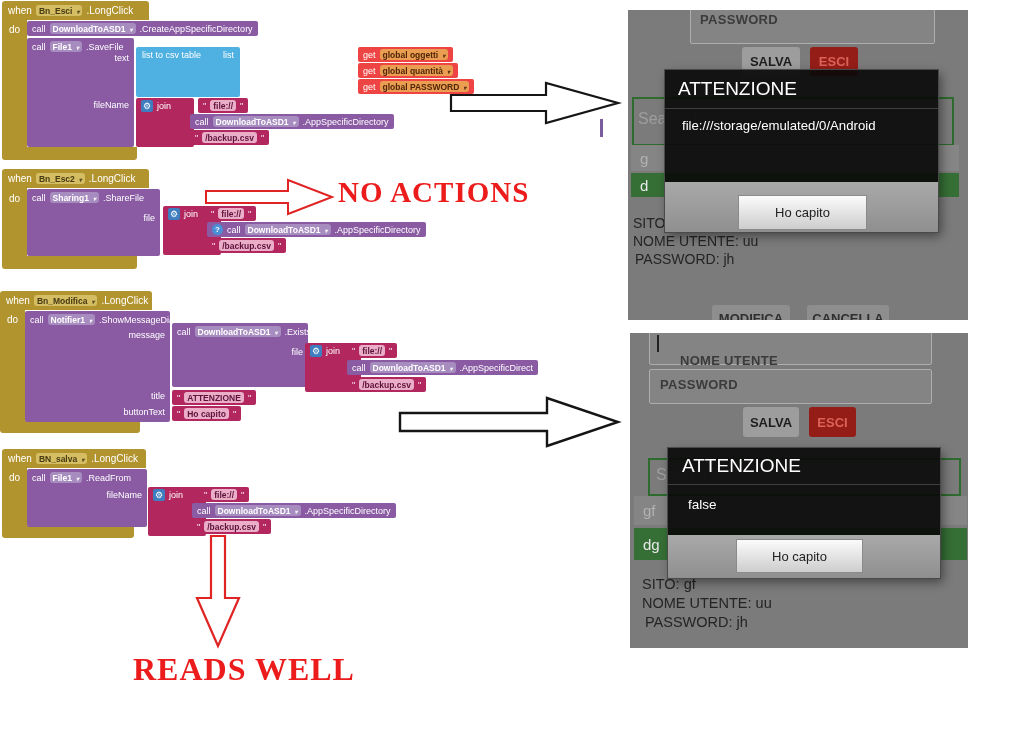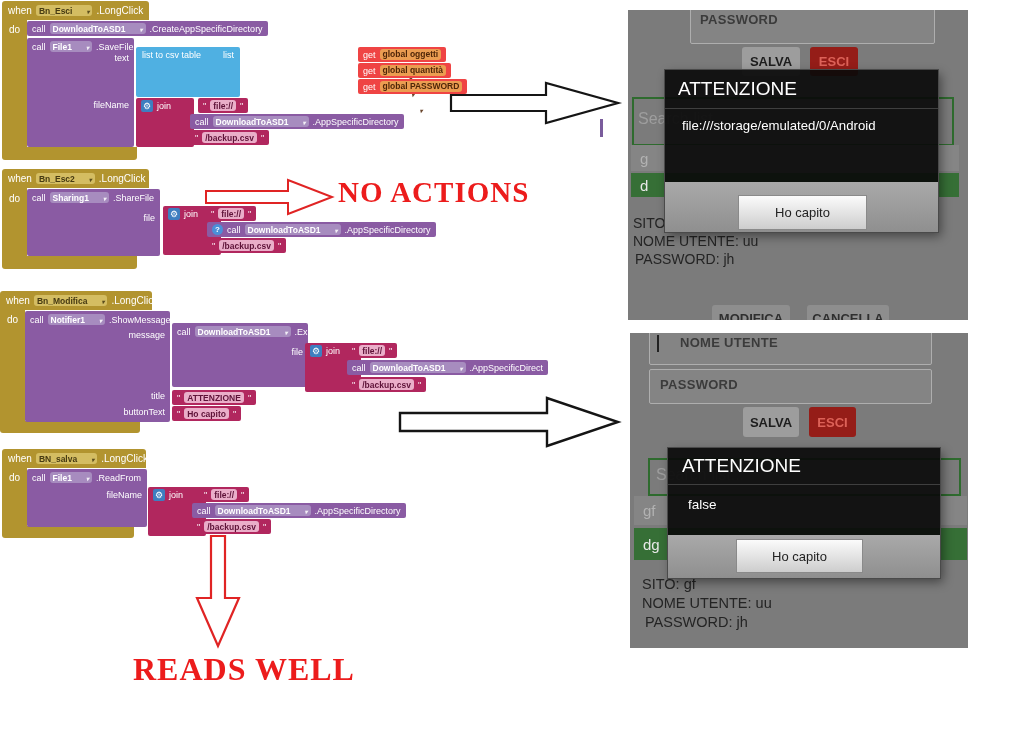--- a/index.html
+++ b/index.html
@@ -15,26 +15,26 @@
   .dolbl{position:absolute;color:#fff;font-size:10px;}
   .row{position:absolute;display:flex;align-items:center;gap:4px;white-space:nowrap;color:#fff;
        font-size:9px;height:15px;padding:0 5px;border-radius:2px;width:max-content;}
   .body{position:absolute;border-radius:2px;}
   .inrow{display:flex;align-items:center;gap:4px;padding:3px 5px 0;color:#fff;font-size:9px;white-space:nowrap;}
   .param{position:absolute;right:5px;color:#fff;font-size:9px;}
   .purple{background:#8a5ba3;}
   .ruby{background:#b1275e;}
   .blue{background:#4fb0e2;}
   .orange{background:#ef4444;margin-left:36px;}
-  .chip{display:inline-flex;align-items:center;gap:14px;height:11px;padding:0 3px;border-radius:3px;
+  .chip{display:inline-flex;align-items:center;gap:4px;height:11px;padding:0 3px;border-radius:3px;
         font-size:8.5px;font-weight:bold;}
   .cg{background:#d4bd62;color:#463a12;}
   .cp{background:#a78cbf;color:#fff;}
   .cs{background:#eaaec9;color:#5e1238;}
-  .co{background:#eb9d51;color:#4f2608;flex-direction:column;}
+  .co{background:#eb9d51;color:#4f2608;}
   .tri::before{content:"▾";font-size:6px;opacity:.85;}
   .q::before{content:'"';font-size:9px;opacity:.95;}
   .gear{width:12px;height:12px;border-radius:2px;background:#3e7ec0;display:inline-flex;
         align-items:center;justify-content:center;flex:none;}
   .gear::before{content:"⚙";font-size:9px;color:#fff;}
   .qmark{width:11px;height:11px;border-radius:50%;background:#4a90d9;display:inline-flex;
         align-items:center;justify-content:center;flex:none;}
   .qmark::before{content:"?";font-size:8px;color:#fff;font-weight:bold;}
   
   .redtext{position:absolute;font-family:"Liberation Serif",serif;font-weight:bold;color:#ec1c1c;
@@ -378,21 +378,21 @@
         </div>
       </div>
       <div class="dlg-foot" style="height:50px;">
         <div class="okbtn" style="left:73px;top:13px;width:127px;height:33px;">Ho capito</div>
       </div>
     </div>
   </div>
 
   <div class="phone" style="left:630px;top:333px;width:338px;height:315px;">
     <div class="field" style="left:19px;top:-12px;width:281px;height:42px;"></div>
-    <span class="flabel" style="left:30px;top:2px;padding-left:20px;">NOME UTENTE</span>
+    <span class="flabel" style="left:30px;top:20px;padding-left:20px;">NOME UTENTE</span>
     <div class="abs" style="left:27px;top:2px;width:2px;height:17px;background:#222;"></div>
     <div class="field" style="left:19px;top:36px;width:281px;height:33px;"></div>
     <span class="flabel" style="left:30px;top:44px;">PASSWORD</span>
     <div class="btn btn-gray" style="left:113px;top:74px;width:56px;height:30px;">SALVA</div>
     <div class="btn btn-red" style="left:179px;top:74px;width:47px;height:30px;">ESCI</div>
 
     <div class="search" style="left:18px;top:125px;width:309px;height:34px;"></div>
     <span class="sph" style="left:26px;top:133px;">Search list...</span>
     <div class="lrow lrow-gray" style="left:4px;top:163px;width:324px;height:29px;">gf</div>
     <div class="lrow lrow-green" style="left:4px;top:195px;width:324px;height:32px;">dg</div>

